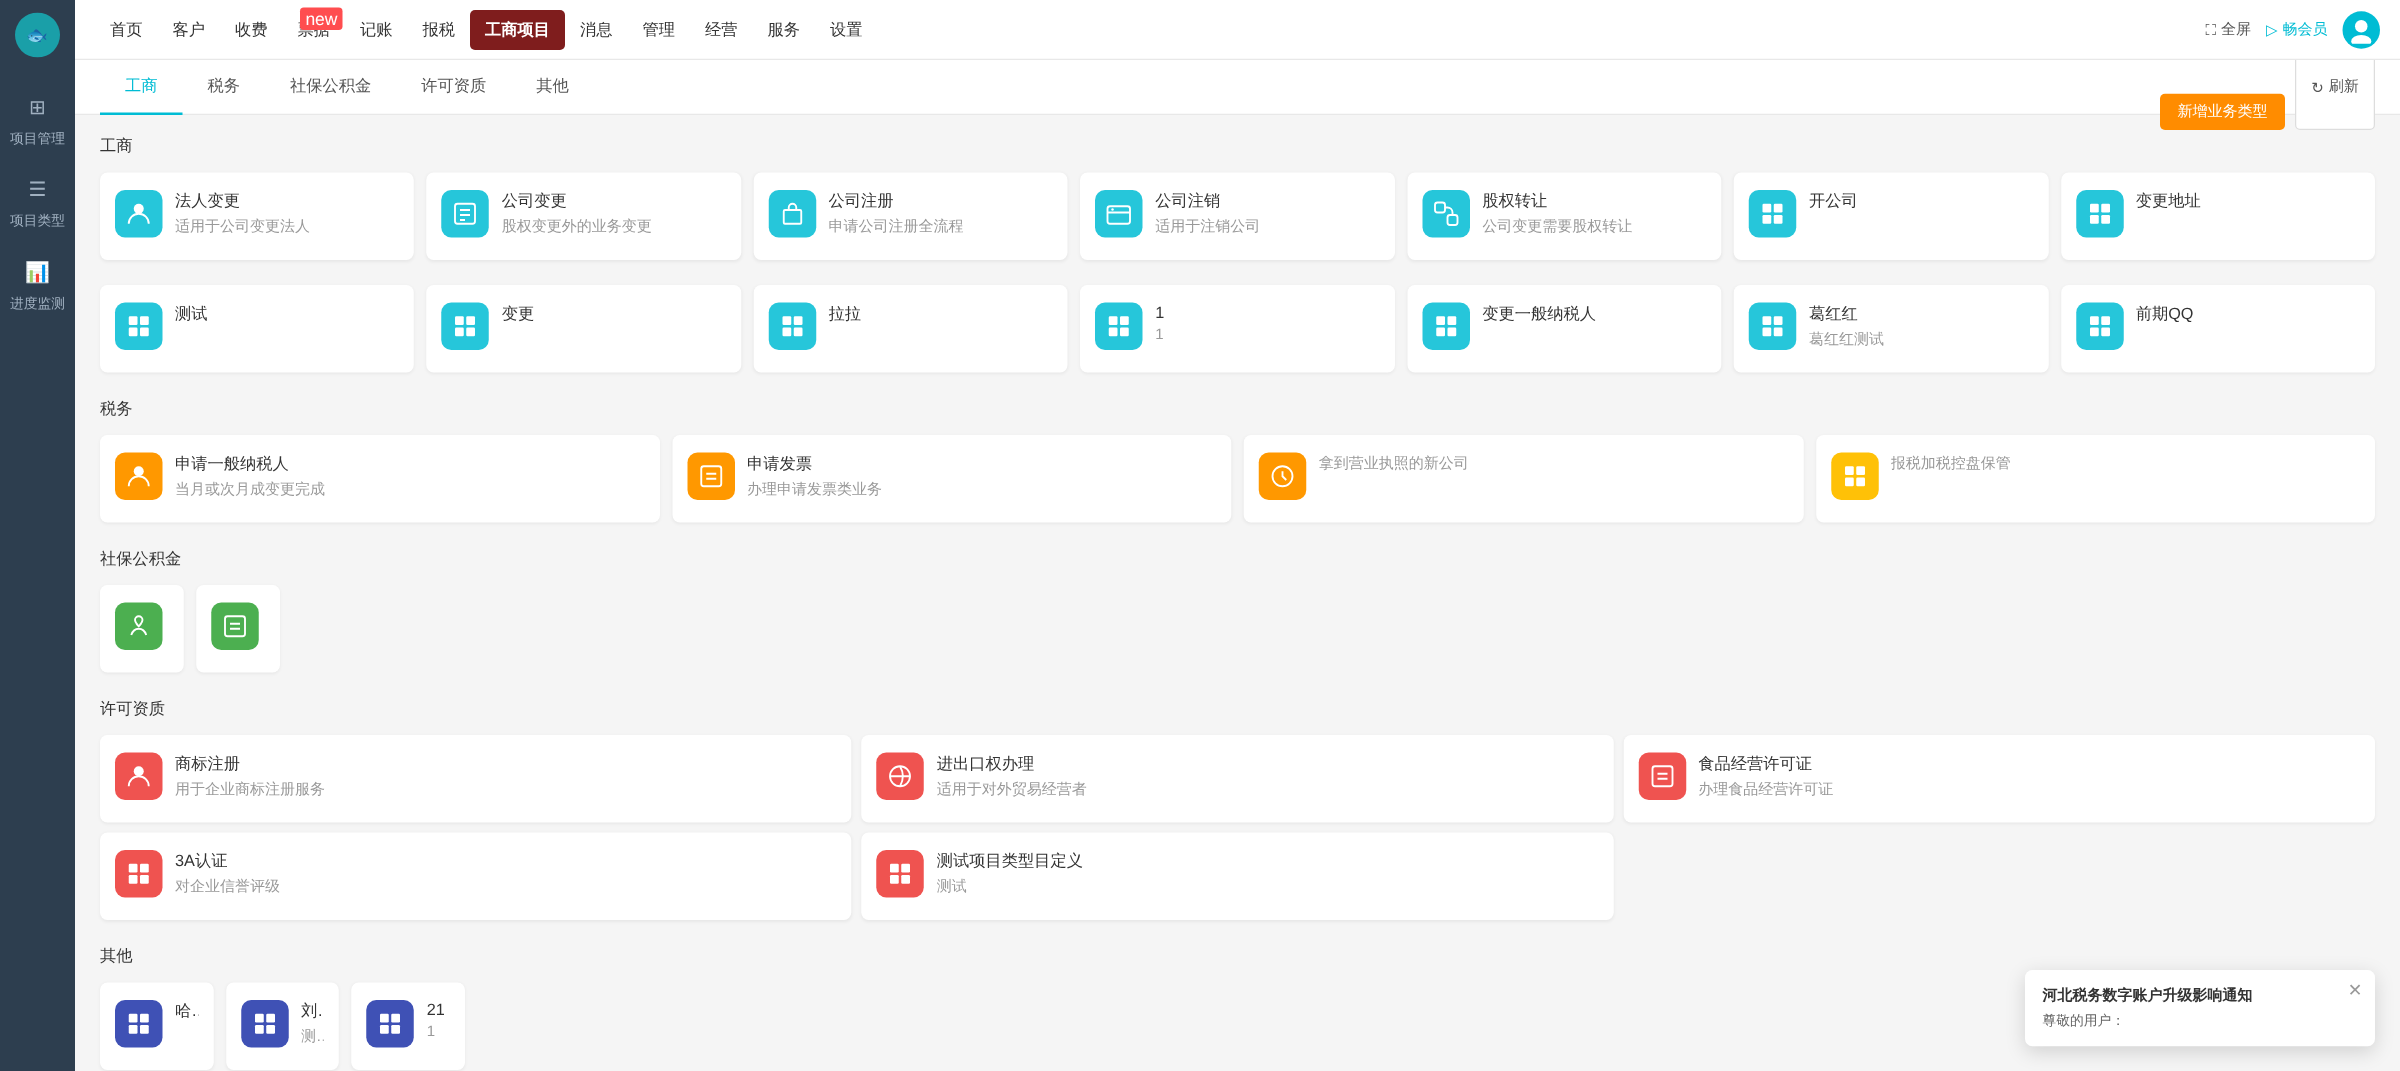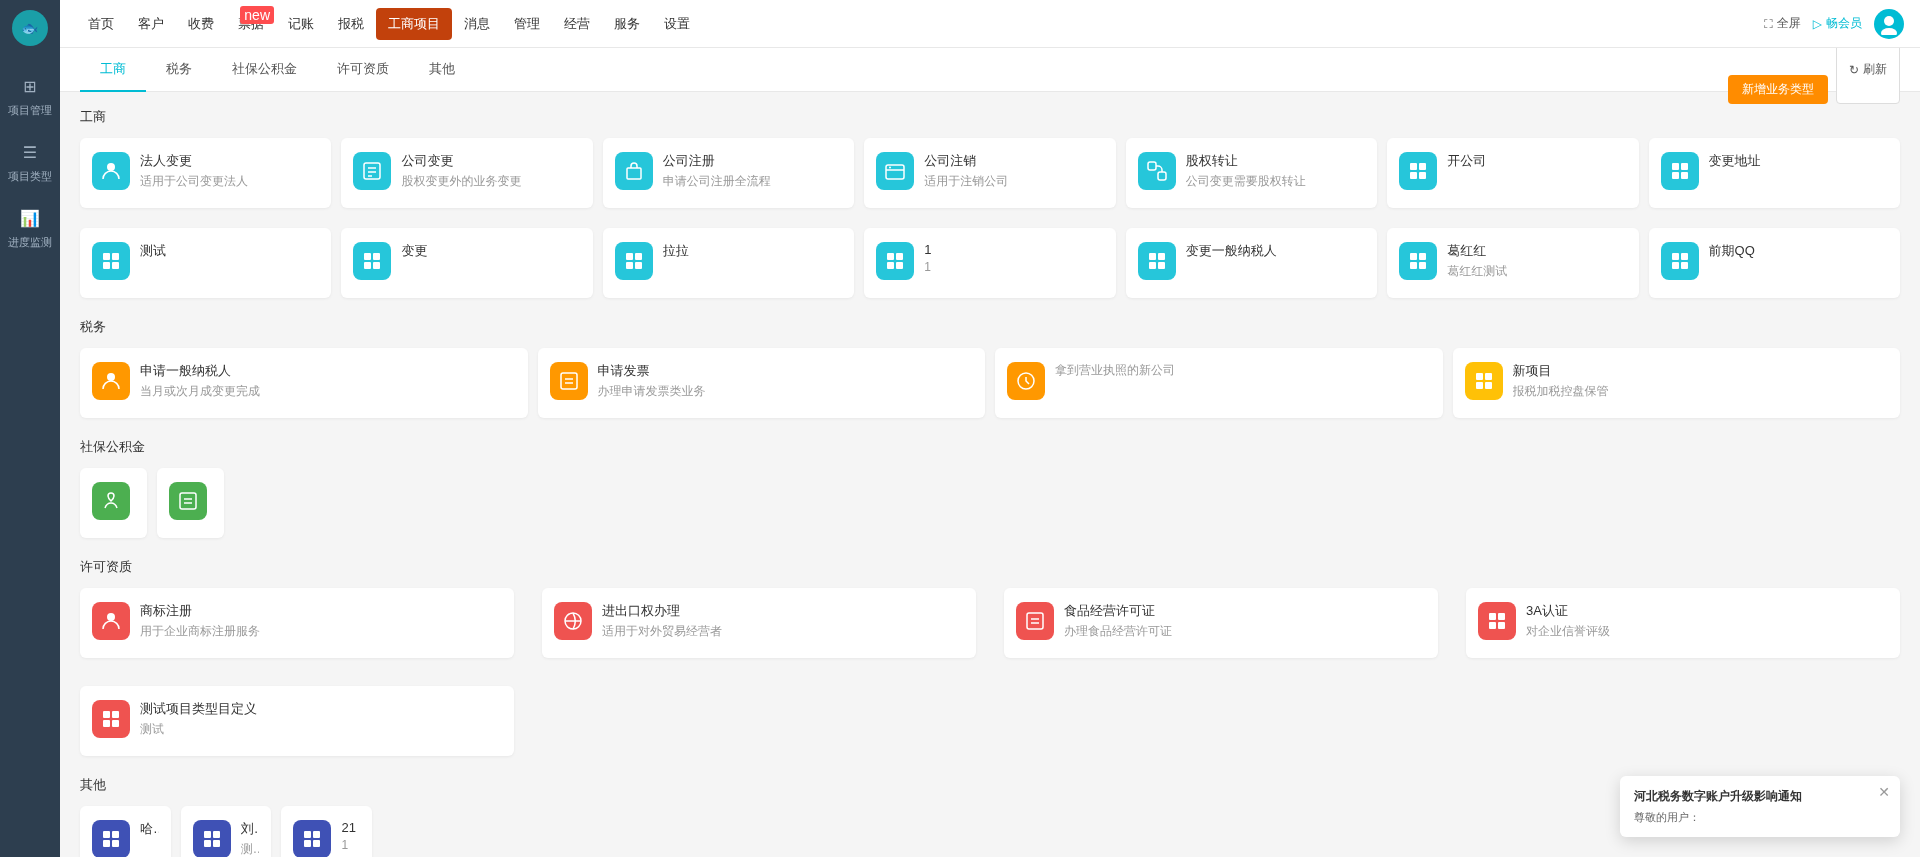--- a/index.html
+++ b/index.html
@@ -63,24 +63,25 @@
       padding: 0 12px;
       height: 48px;
       display: flex;
       align-items: center;
       cursor: pointer;
       color: #333;
       font-size: 13px;
       position: relative;
     }
     .topnav-item.active {
-      background: #c2410c;
+      background: #7f1d1d;
       color: #fff;
       border-radius: 4px;
       height: 32px;
+      font-weight: bold;
     }
     .badge-new {
       position: absolute;
       top: 6px;
       right: 2px;
       background: #ff4d4f;
       color: #fff;
       font-size: 14px;
       padding: 1px 4px;
       border-radius: 3px;
@@ -199,22 +200,22 @@
       margin-bottom: 20px;
     }
     .cards-grid-2 {
       display: grid;
       grid-template-columns: repeat(2, 1fr);
       gap: 10px;
       margin-bottom: 20px;
     }
     .cards-grid-5 {
       display: grid;
-      grid-template-columns: repeat(4, 1fr);
-      gap: 28px;
+      grid-template-columns: repeat(3, 1fr);
+      gap: 8px;
       margin-bottom: 20px;
     }
     .cards-grid-3 {
       display: grid;
       grid-template-columns: repeat(3, 1fr);
       gap: 10px;
       margin-bottom: 20px;
     }
     
     .card {
@@ -616,21 +617,20 @@
         <div class="card">
           <div class="card-icon ic-amber">
             <svg width="22" height="22" viewBox="0 0 22 22">
                 <rect x="3" y="3" width="7" height="7" rx="1" fill="#fff"></rect>
                 <rect x="12" y="3" width="7" height="7" rx="1" fill="#fff"></rect>
                 <rect x="3" y="12" width="7" height="7" rx="1" fill="#fff"></rect>
                 <rect x="12" y="12" width="7" height="7" rx="1" fill="#fff"></rect>
               </svg>
           </div>
           <div class="card-text">
-            <div class="card-title">新项目</div>
             <div class="card-desc">报税加税控盘保管</div>
           </div>
         </div>
       </div>
 
       <div class="section-title">社保公积金</div>
       <div class="cards-grid-2" style="grid-template-columns: repeat(2, calc(100%/7 + 10px)); max-width: 400px;">
         <div class="card">
           <div class="card-icon ic-green">
             <svg width="22" height="22" viewBox="0 0 22 22">

